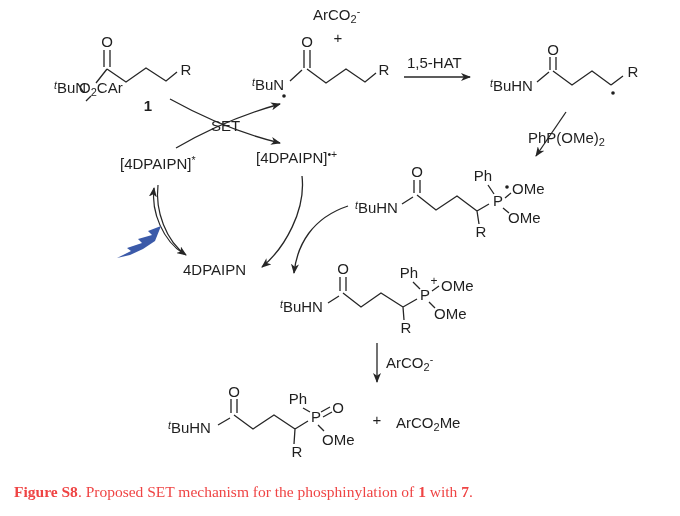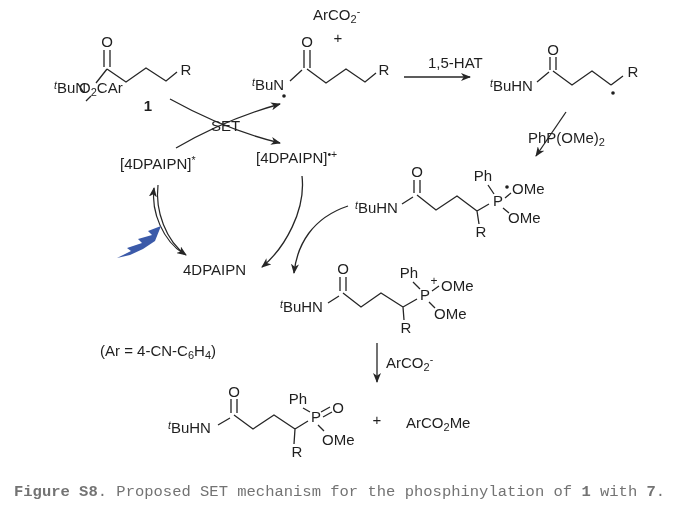--- a/index.html
+++ b/index.html
@@ -6,22 +6,22 @@
   .canvas{position:relative;width:680px;height:516px;background:#ffffff;
           font-family:"Liberation Sans",sans-serif;color:#1f1f1f;overflow:hidden;}
   .layer{position:absolute;left:0;top:0;}
   .lbl{position:absolute;font-size:15px;line-height:1.05;white-space:nowrap;}
   .c{transform:translate(-50%,-50%);}
   .sup{font-size:10.5px;position:relative;top:-5px;}
   .sub{font-size:11px;position:relative;top:3px;}
   .tit{font-style:italic;font-size:10.5px;position:relative;top:-4px;}
   .sm{font-size:12px;}
   .b{font-weight:bold;}
-  .caption{position:absolute;left:14px;top:483px;font-family:Liberation Mono, monospace;
-           font-size:15.5px;color:#737373;white-space:nowrap;}
+  .caption{position:absolute;left:14px;top:483px;font-family:Liberation Serif, serif;
+           font-size:15.5px;color:#ef4444;white-space:nowrap;}
 </style>
 </head>
 <body>
 
 <div class="canvas">
 
   <svg class="layer" width="680" height="516" viewBox="0 0 680 516">
     <defs>
       <marker id="ah" viewBox="0 0 10 8" markerWidth="10" markerHeight="8" refX="9" refY="4" orient="auto" markerUnits="userSpaceOnUse">
         <path d="M0,0 L10,4 L0,8 L2.8,4 Z" fill="#262626"></path>
@@ -57,21 +57,21 @@
   <div class="lbl" style="left:54px;top:80px"><span class="tit">t</span><span>BuN</span></div>
   <div class="lbl c" style="left:107px;top:42px"><span>O</span></div>
   <div class="lbl c" style="left:186px;top:70px"><span>R</span></div>
   <div class="lbl" style="left:79px;top:80px"><span>O</span><span class="sub">2</span><span>CAr</span></div>
   <div class="lbl c b" style="left:148px;top:106px"><span>1</span></div>
 
   <div class="lbl" style="left:252px;top:77px"><span class="tit">t</span><span>BuN</span></div>
   <div class="lbl c" style="left:307px;top:42px"><span>O</span></div>
   <div class="lbl c" style="left:384px;top:70px"><span>R</span></div>
 
-  <div class="lbl" style="left:428px;top:55px"><span>1,5-HAT</span></div>
+  <div class="lbl" style="left:407px;top:55px"><span>1,5-HAT</span></div>
 
   <div class="lbl" style="left:490px;top:78px"><span class="tit">t</span><span>BuHN</span></div>
   <div class="lbl c" style="left:553px;top:50px"><span>O</span></div>
   <div class="lbl c" style="left:633px;top:72px"><span>R</span></div>
 
   <div class="lbl" style="left:528px;top:130px"><span>PhP(OMe)</span><span class="sub">2</span></div>
 
   <div class="lbl" style="left:120px;top:156px"><span>[4DPAIPN]</span><span class="sup">*</span></div>
   <div class="lbl" style="left:256px;top:150px"><span>[4DPAIPN]</span><span class="sup">•+</span></div>
   <div class="lbl" style="left:183px;top:262px"><span>4DPAIPN</span></div>
@@ -87,29 +87,28 @@
 
   <div class="lbl" style="left:280px;top:299px"><span class="tit">t</span><span>BuHN</span></div>
   <div class="lbl c" style="left:343px;top:269px"><span>O</span></div>
   <div class="lbl c" style="left:409px;top:273px"><span>Ph</span></div>
   <div class="lbl c" style="left:425px;top:295px"><span>P</span></div>
   <div class="lbl c sm" style="left:434px;top:281px"><span>+</span></div>
   <div class="lbl" style="left:441px;top:278px"><span>OMe</span></div>
   <div class="lbl" style="left:434px;top:306px"><span>OMe</span></div>
   <div class="lbl c" style="left:406px;top:328px"><span>R</span></div>
 
-  <div class="lbl" style="left:100px;top:343px"><span>(Ar = 4-CN-C</span><span class="sub">6</span><span>H</span><span class="sub">4</span><span>)</span></div>
 
   <div class="lbl" style="left:386px;top:355px"><span>ArCO</span><span class="sub">2</span><span class="sup">-</span></div>
 
   <div class="lbl" style="left:168px;top:420px"><span class="tit">t</span><span>BuHN</span></div>
   <div class="lbl c" style="left:234px;top:392px"><span>O</span></div>
   <div class="lbl c" style="left:298px;top:399px"><span>Ph</span></div>
   <div class="lbl c" style="left:316px;top:417px"><span>P</span></div>
   <div class="lbl c" style="left:338px;top:408px"><span>O</span></div>
   <div class="lbl" style="left:322px;top:432px"><span>OMe</span></div>
   <div class="lbl c" style="left:297px;top:452px"><span>R</span></div>
   <div class="lbl c" style="left:377px;top:420px"><span>+</span></div>
-  <div class="lbl" style="left:406px;top:415px"><span>ArCO</span><span class="sub">2</span><span>Me</span></div>
+  <div class="lbl" style="left:396px;top:415px"><span>ArCO</span><span class="sub">2</span><span>Me</span></div>
 
   <div class="caption"><b>Figure S8</b><span>. </span><span>Proposed SET mechanism for the phosphinylation of </span><b>1</b><span> with </span><b>7</b><span>.</span></div>
 
 </div>
 
 </body></html>

